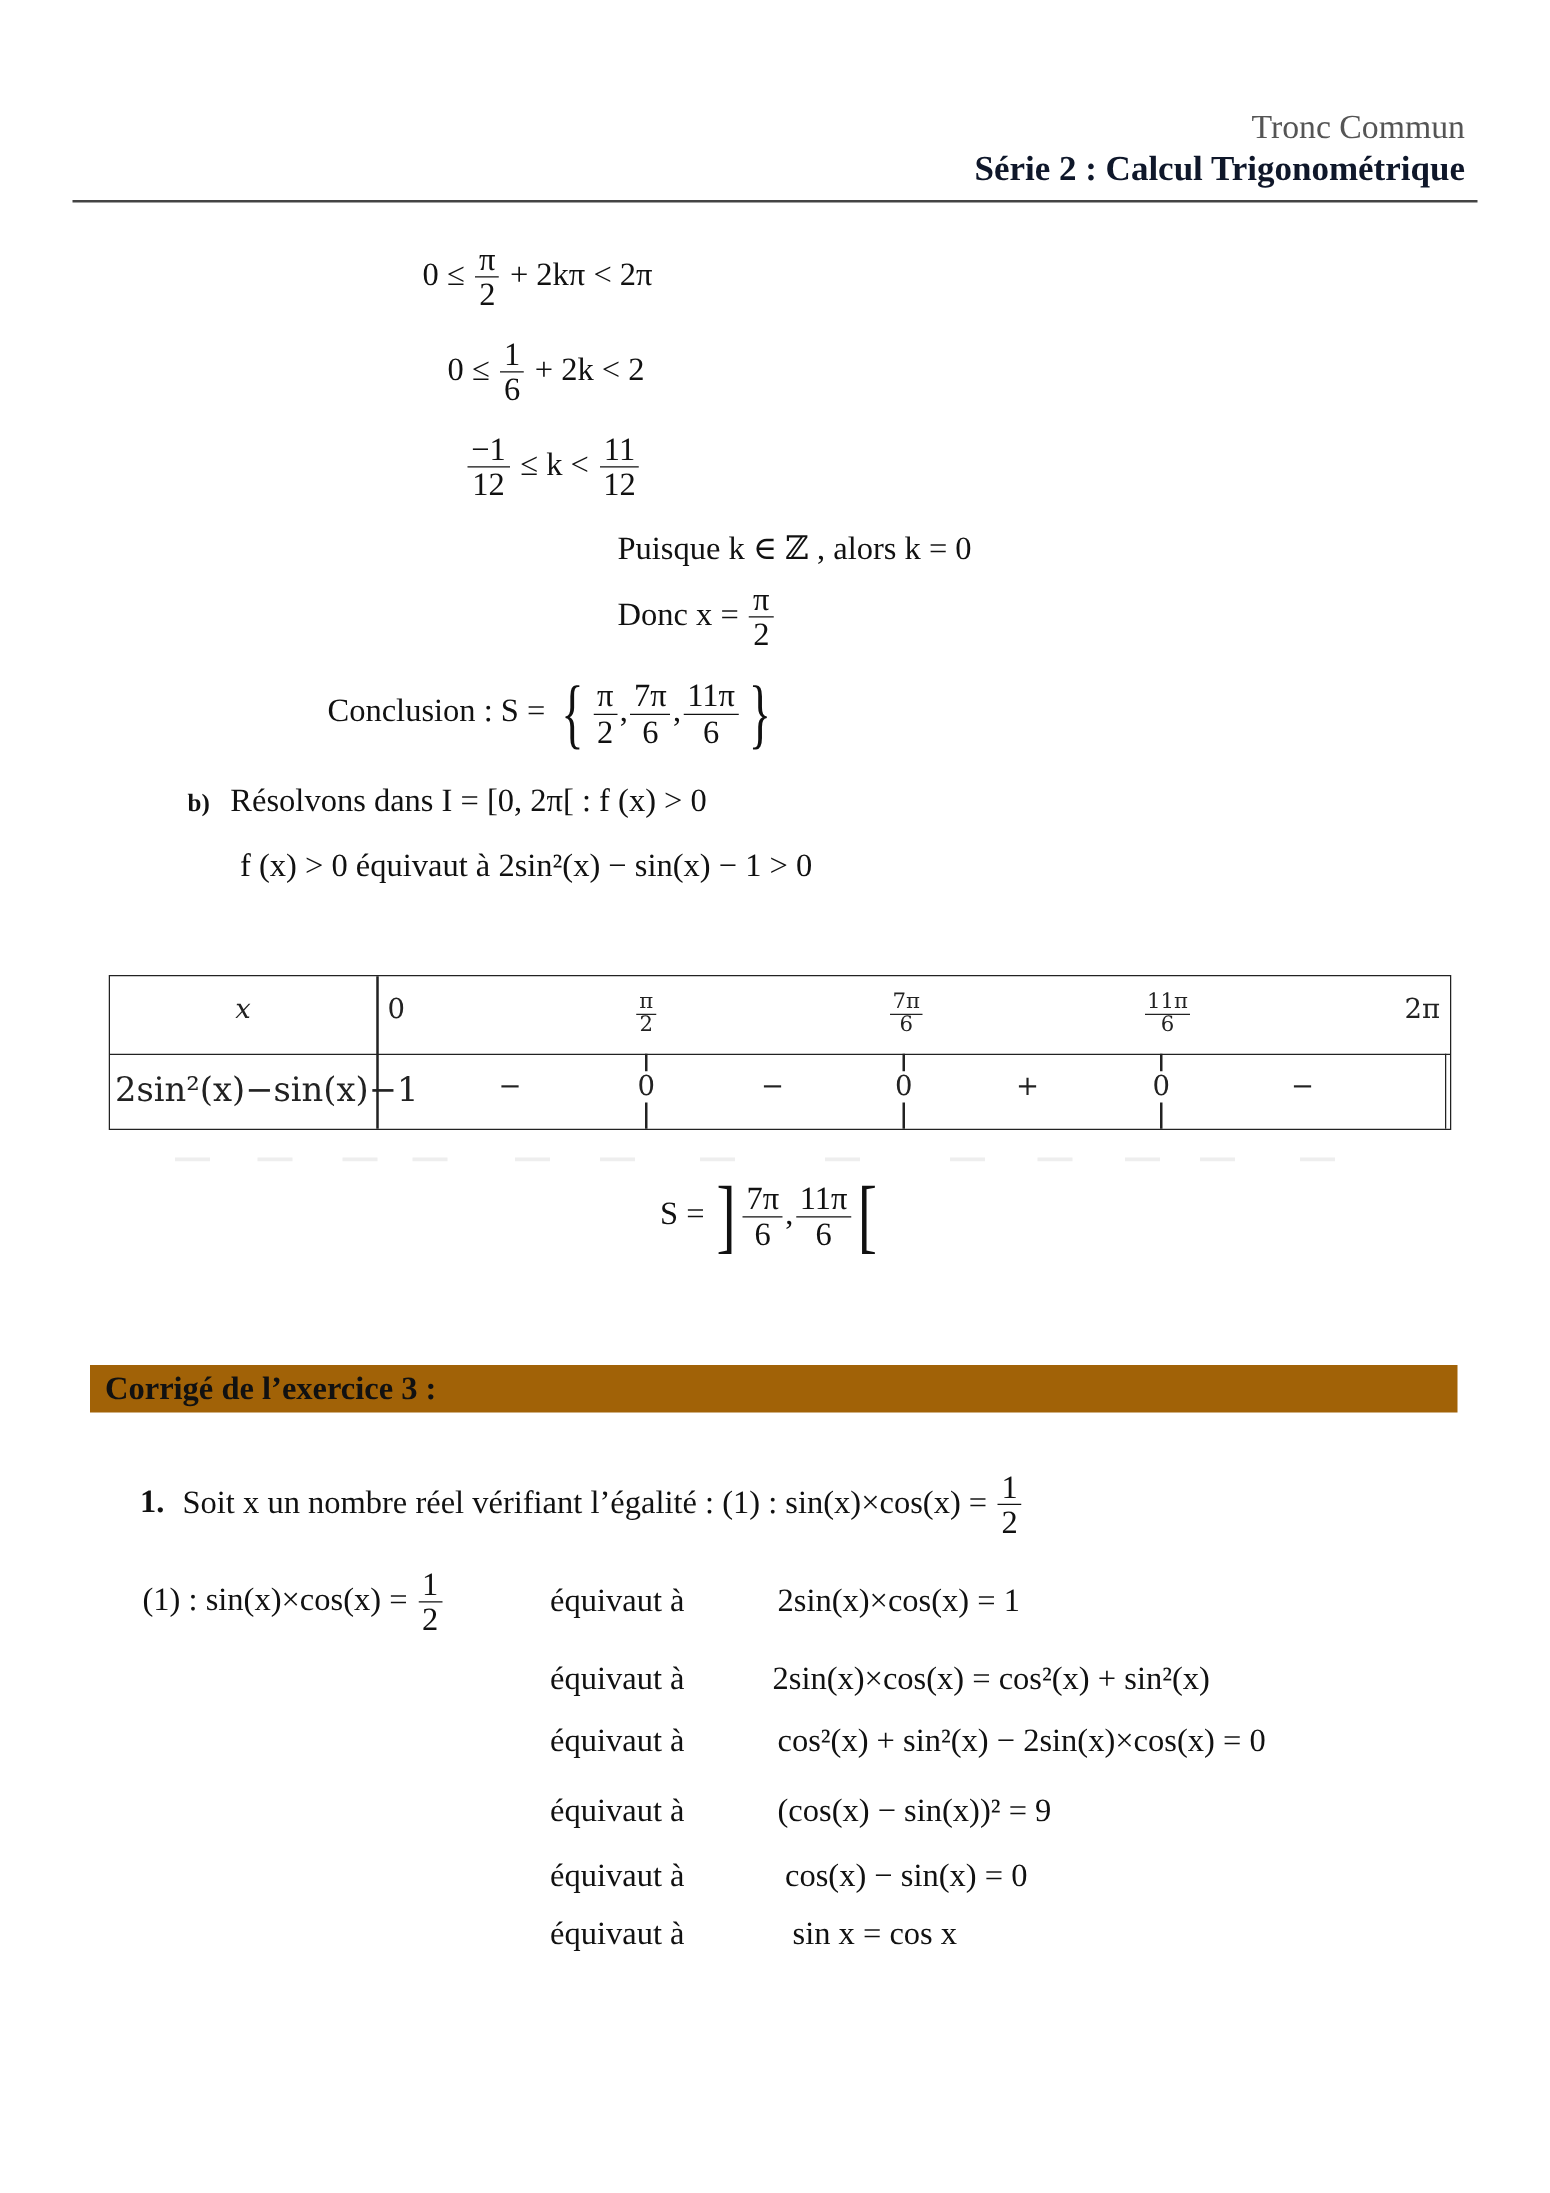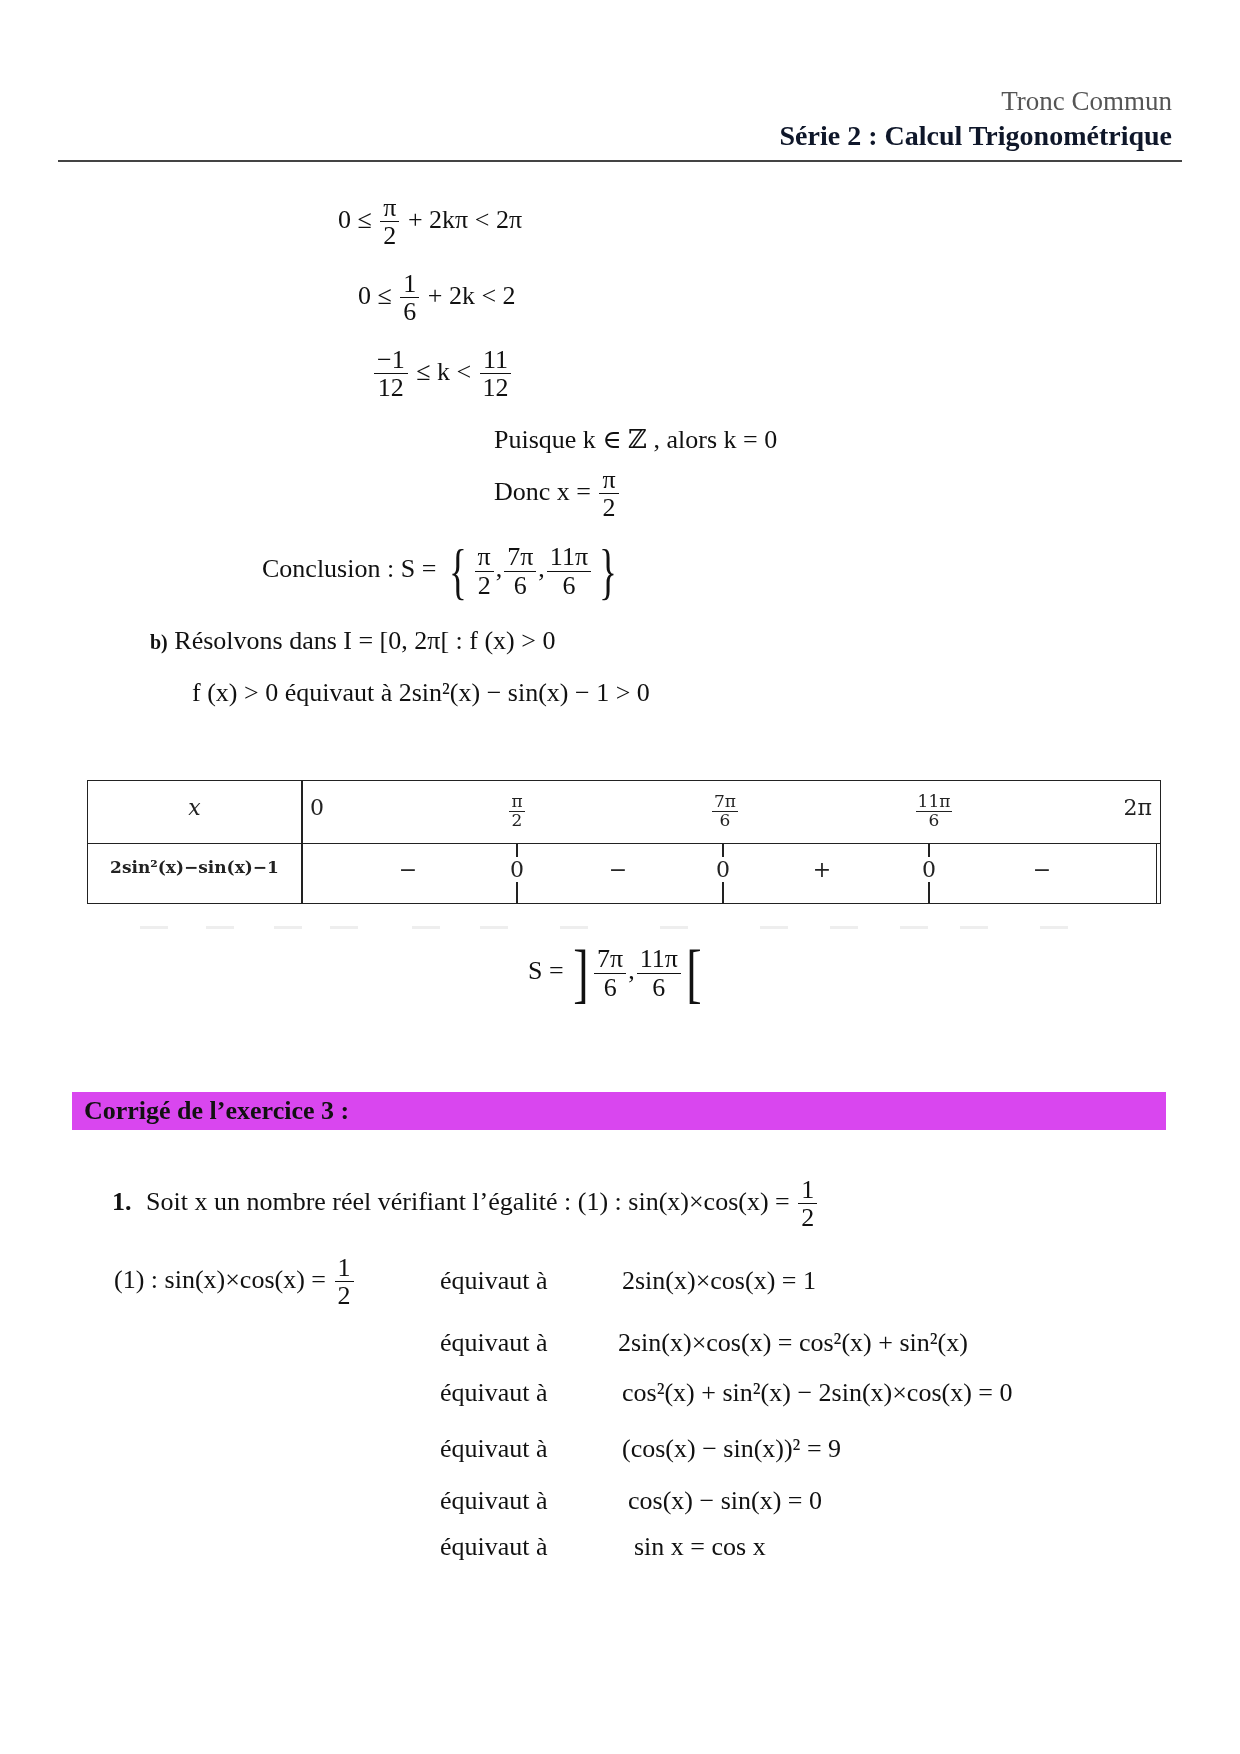--- a/index.html
+++ b/index.html
@@ -19,21 +19,21 @@
   .tbl { left:87px; top:780px; width:1072px; height:122px; border:1.5px solid #222; }
   .tbl .row1 { position:absolute; left:0; top:0; width:100%; height:62px; border-bottom:1.5px solid #222; }
   .tbl .vline { position:absolute; left:213px; top:0; width:1.5px; height:100%; background:#222; }
   .tbl .rline { position:absolute; right:3px; top:62px; width:1.5px; height:60px; background:#222; }
   .tbl .cell { position:absolute; font-family:"DejaVu Serif", serif; font-size:22px; color:#222; text-align:center; }
   .tbl .tick { position:absolute; width:1.5px; background:#222; top:62px; height:60px; }
   .tfrac { display:inline-flex; flex-direction:column; align-items:center; font-size:17px; line-height:1.05; }
   .tfrac .num { border-bottom:1px solid #222; padding:0 2px; }
   .zero-bg { background:#fff; padding:0 1px; }
   .ghost { position:absolute; top:926px; height:3px; width:28px; background:#eeeeee; }
-  .section { left:72px; top:1092px; width:1094px; height:38px; background:#d946ef; }
+  .section { left:72px; top:1092px; width:1094px; height:38px; background:#a16207; }
   .section span { position:absolute; left:12px; top:4px; font-weight:bold; font-size:26px; }
 </style>
 </head>
 <body>
 
 <div class="abs hdr1">Tronc Commun</div>
 <div class="abs hdr2">Série 2 : Calcul Trigonométrique</div>
 <div class="abs hrule"></div>
 
 <div class="abs" style="left:338px; top:194px;">
@@ -73,31 +73,31 @@
       <span class="num">7π</span>
       <span class="den">6</span>
     </span>,<span class="frac">
       <span class="num">11π</span>
       <span class="den">6</span>
     </span><span class="brace">}</span>
 </div>
 
 <div class="abs" style="left:150px; top:626px;">
   <span class="lbl-b">b)</span>
-  <span style="">Résolvons dans  I = [0, 2π[  :  f (x) &gt; 0</span>
+  <span style="margin-left:10px;">Résolvons dans  I = [0, 2π[  :  f (x) &gt; 0</span>
 </div>
 <div class="abs" style="left:192px; top:678px;">f (x) &gt; 0  équivaut à  2sin²(x) − sin(x) − 1 &gt; 0</div>
 
 <div class="abs tbl">
   <div class="row1"></div>
   <div class="vline"></div>
   <div class="rline"></div>
 
   <div class="cell" style="left:0; top:14px; width:213px; font-style:italic;">x</div>
-  <div class="cell" style="left:4px; top:76px; width:205px; font-size:17px;font-weight:bold;">2sin²(x)−sin(x)−1</div>
+  <div class="cell" style="left:4px; top:76px; width:205px; font-size:27px;">2sin²(x)−sin(x)−1</div>
 
   <div class="cell" style="left:222px; top:14px;">0</div>
   <div class="cell" style="left:414px; top:6px; width:30px;"><span class="tfrac">
         <span class="num">π</span>
         <span>2</span>
       </span></div>
   <div class="cell" style="left:622px; top:6px; width:30px;"><span class="tfrac">
         <span class="num">7π</span>
         <span>6</span>
       </span></div>

